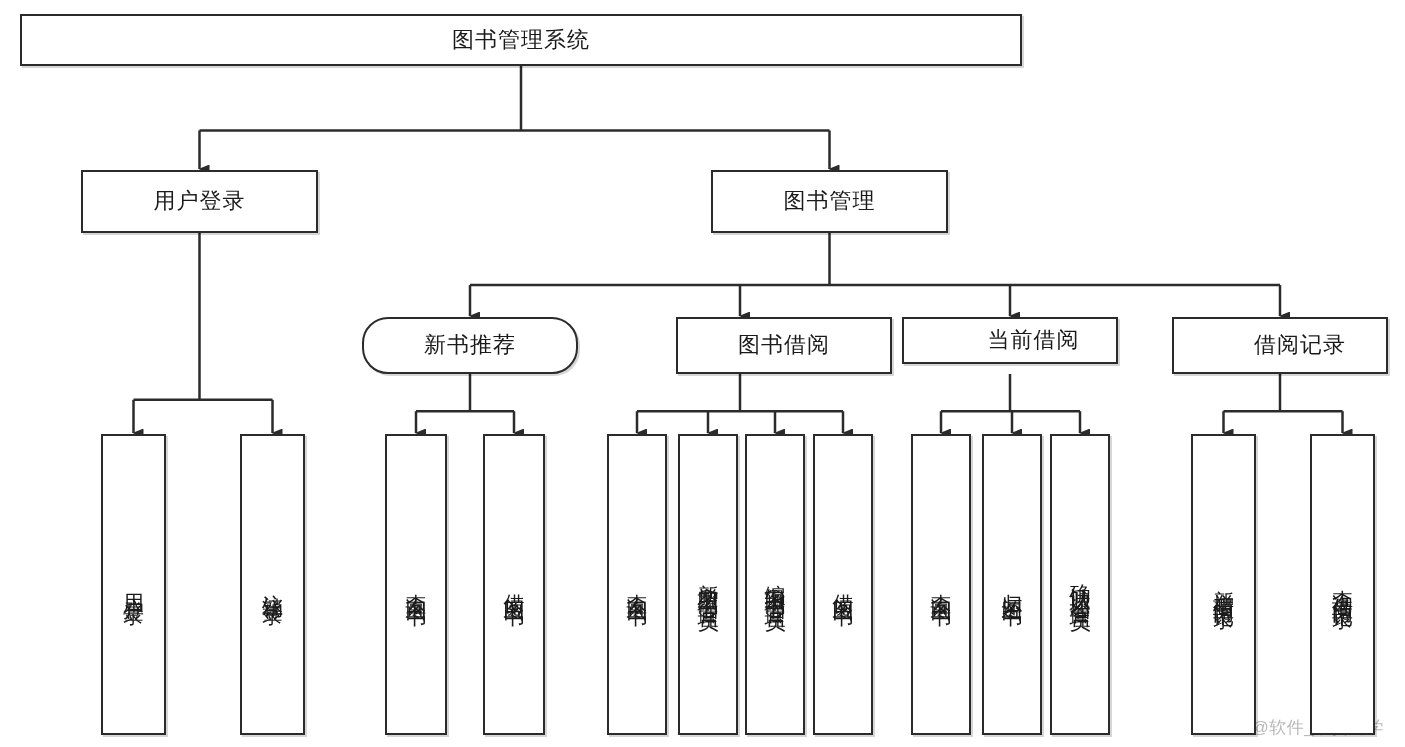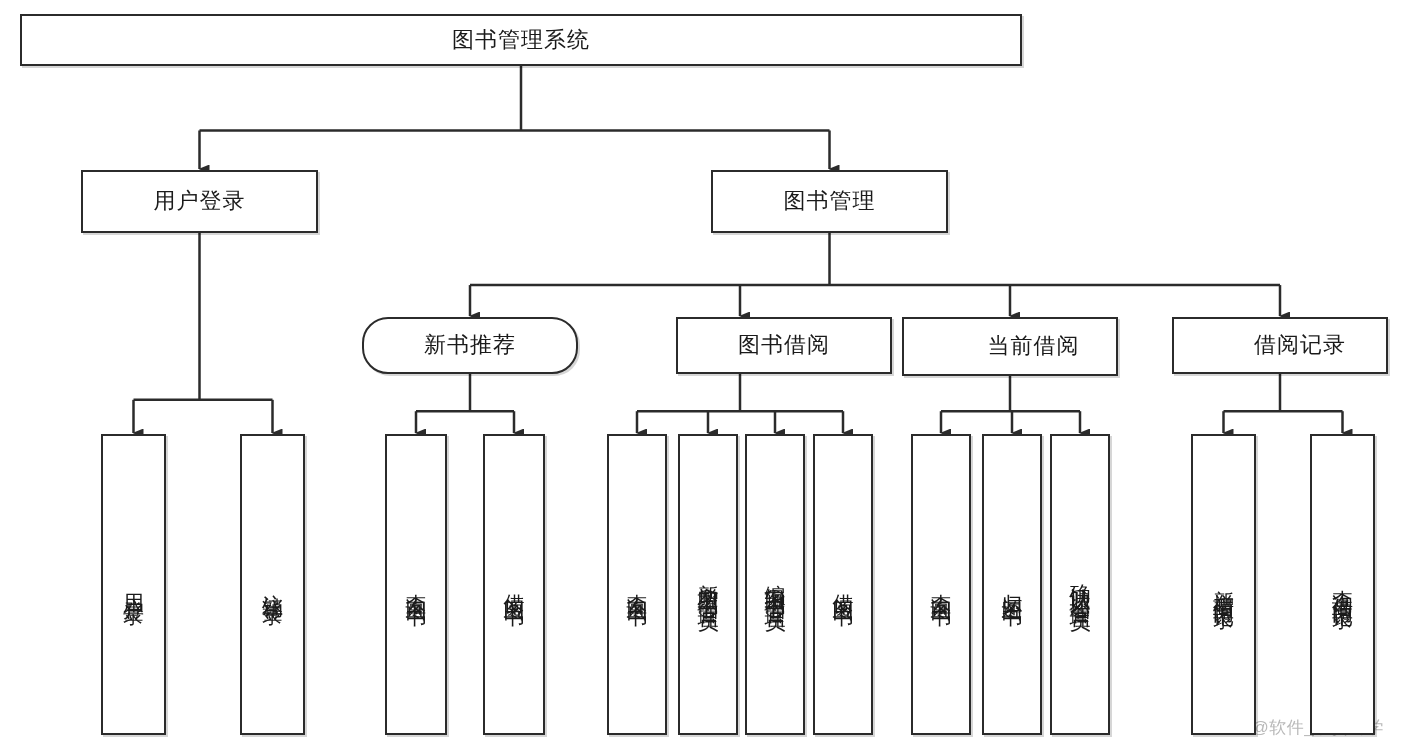--- a/index.html
+++ b/index.html
@@ -127,21 +127,21 @@
     </div>
     <div class="node h" style="left: 711px; top: 170px; width: 237px; height: 63px;">
       <span class="hlabel">图书管理</span>
     </div>
     <div class="node h" style="left: 362px; top: 317px; width: 216px; height: 57px; border-radius: 26px;">
       <span class="hlabel">新书推荐</span>
     </div>
     <div class="node h" style="left: 632px; top: 317px; width: 216px; height: 57px; margin-left: 44px;">
       <span class="hlabel">图书借阅</span>
     </div>
-    <div class="node h" style="left: 902px; top: 317px; width: 216px; height: 59px; padding-left: 47px;">
+    <div class="node h" style="left: 902px; top: 317px; width: 216px; height: 47px; padding-left: 47px;">
       <span class="hlabel">当前借阅</span>
     </div>
     <div class="node h" style="left: 1172px; top: 317px; width: 216px; height: 57px; padding-left: 40px;">
       <span class="hlabel">借阅记录</span>
     </div>
     <div class="node v" style="left: 101px; top: 434px; width: 65px; height: 301px;">
       <span class="vlabel">用户登录</span>
     </div>
     <div class="node v" style="left: 240px; top: 434px; width: 65px; height: 301px;">
       <span class="vlabel">注销登录</span>

